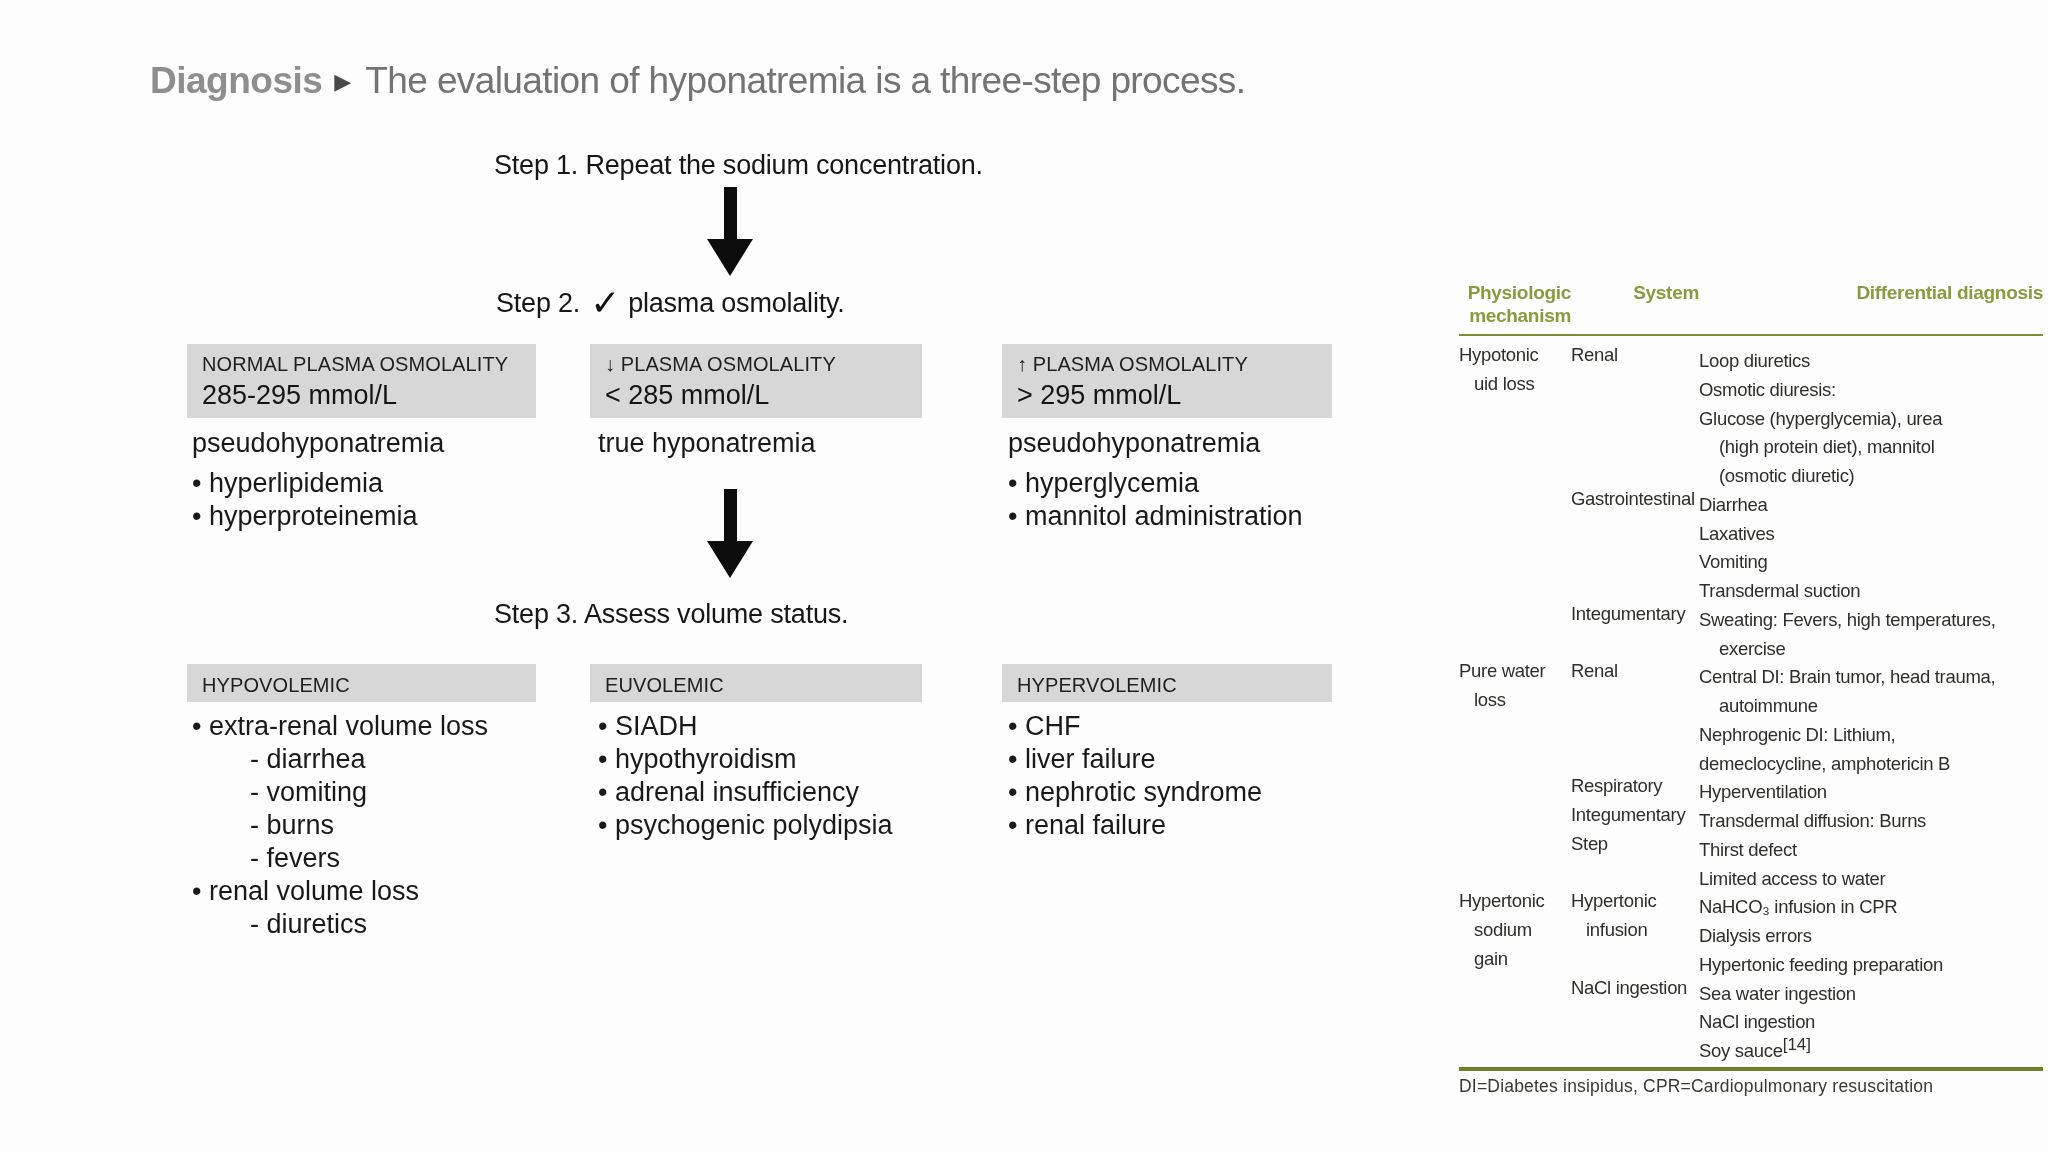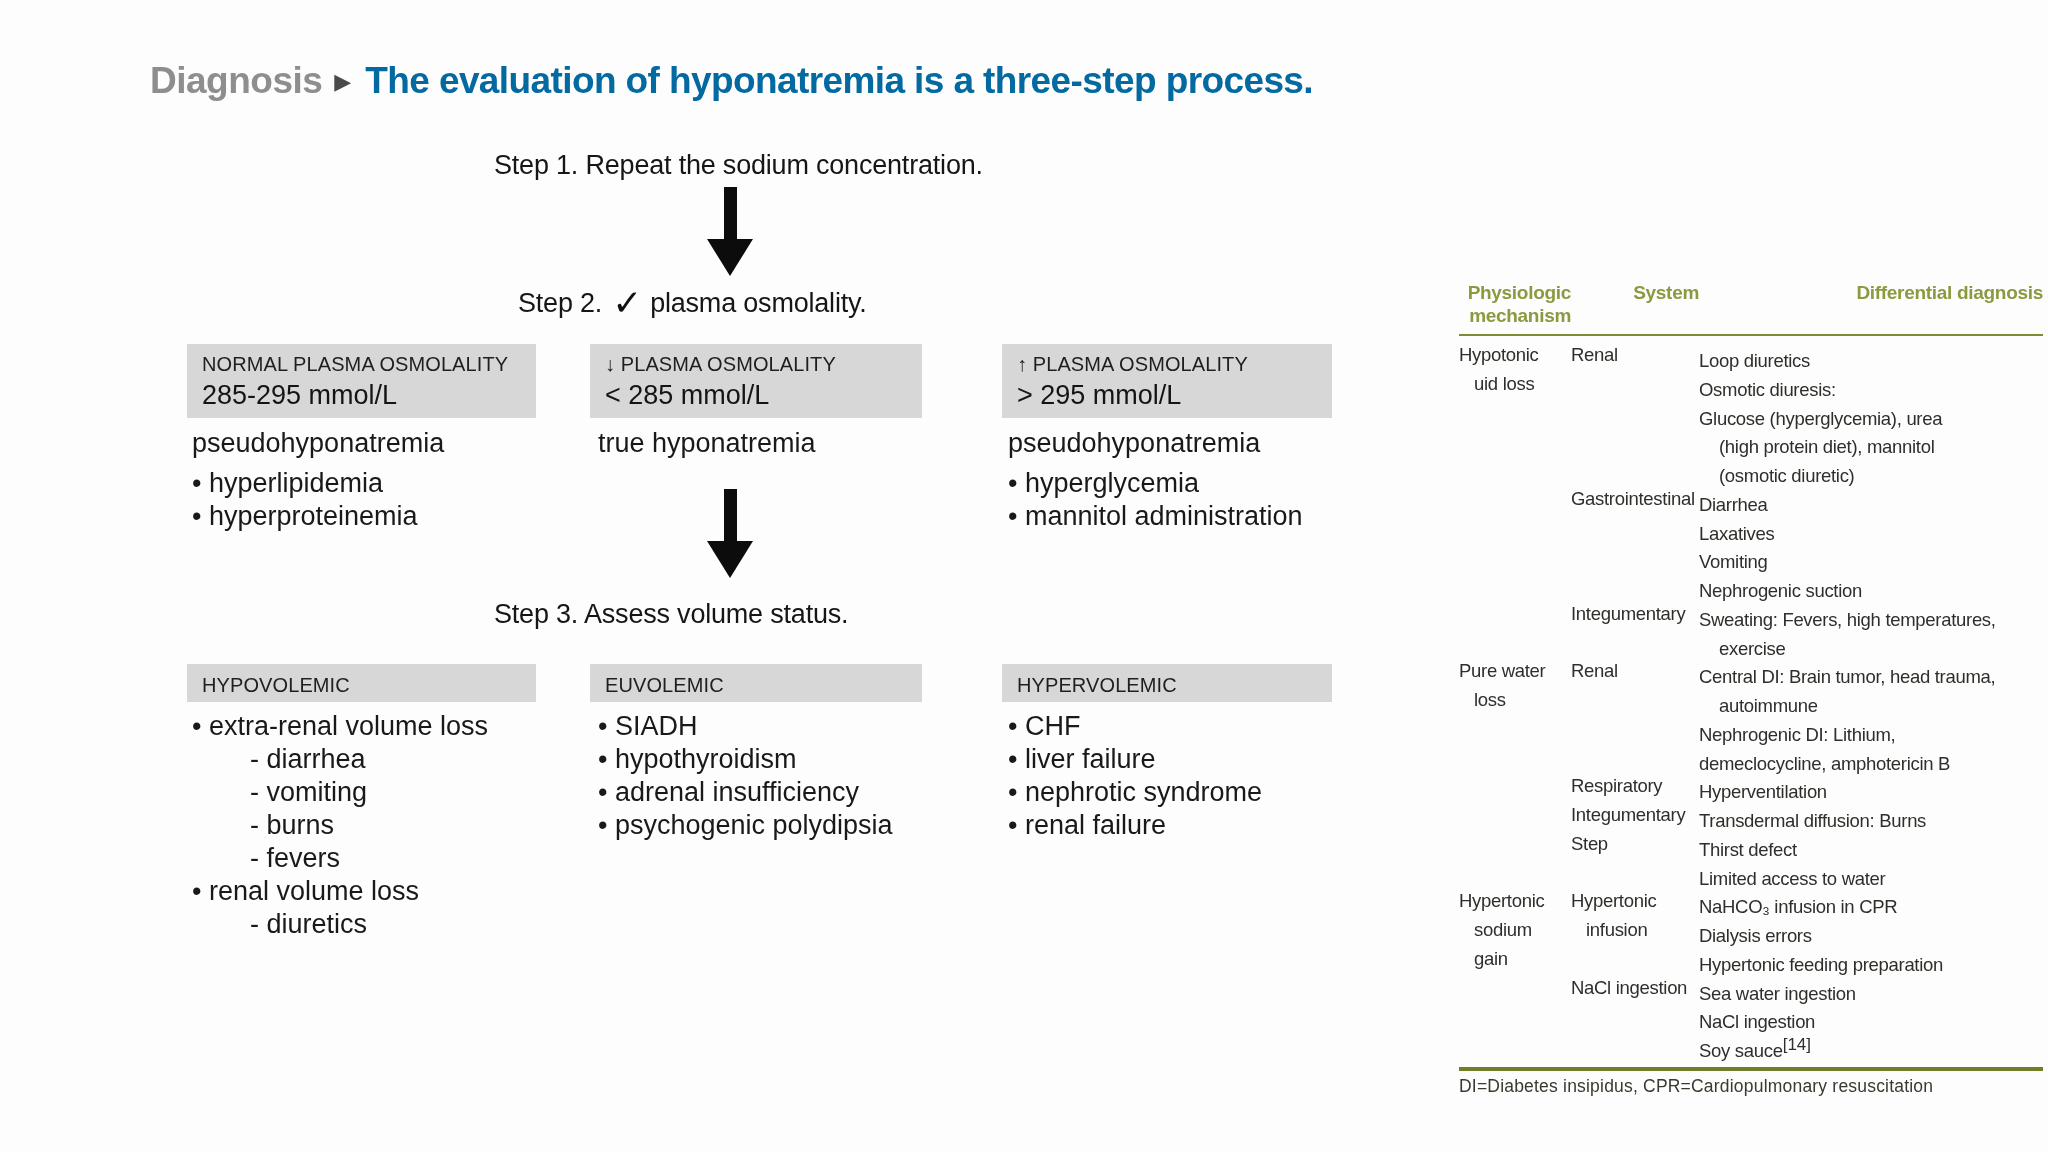--- a/index.html
+++ b/index.html
@@ -4,25 +4,25 @@
 <style>
   html,body{margin:0;padding:0;background:#ffffff;}
   .canvas{
     position:relative;width:2048px;height:1152px;background:#fdfdfd;
     font-family:"Liberation Sans","DejaVu Sans",sans-serif;color:#1a1a1a;overflow:hidden;
   }
   
   .title{position:absolute;left:150px;top:60px;display:flex;align-items:center;white-space:nowrap;}
   .title .t-label{font-size:37px;font-weight:bold;color:#8e8e8e;letter-spacing:-0.5px;}
   .title .t-arrow{font-family:"DejaVu Sans",sans-serif;font-size:22px;color:#4a4a4a;margin:0 14px 0 12px;}
-  .title .t-text{font-size:37px;font-weight:700;color:#0369a1;letter-spacing:-0.6px;}
+  .title .t-text{font-size:37px;font-weight:400;color:#737373;letter-spacing:-0.6px;}
   
   .step{position:absolute;font-size:27px;color:#161616;white-space:nowrap;letter-spacing:-0.2px;}
   .step1{left:494px;top:150px;}
-  .step2{left:518px;top:288px;}
+  .step2{left:496px;top:288px;}
   .step3{left:494px;top:599px;}
   .check{font-family:"DejaVu Sans",sans-serif;font-size:36px;font-weight:bold;color:#111;
          display:inline-block;margin:0 8px 0 10px;position:relative;top:3px;line-height:0;}
   .big-arrow{position:absolute;width:46px;}
   .arrow1{left:707px;top:187px;}
   .arrow2{left:707px;top:489px;}
   .big-arrow .shaft{width:13px;height:52px;background:#0c0c0c;margin:0 auto;}
   .big-arrow .head{width:0;height:0;border-left:23px solid transparent;border-right:23px solid transparent;border-top:37px solid #0c0c0c;}
   
   .gbox{position:absolute;background:#d7d7d7;}
@@ -214,21 +214,21 @@
 
         <div class="trow">
           <div class="tcell c-mech"></div>
           <div class="tcell c-sys"></div>
           <div class="tcell c-dx"><span>Vomiting</span><sup></sup></div>
         </div>
 
         <div class="trow">
           <div class="tcell c-mech"></div>
           <div class="tcell c-sys"></div>
-          <div class="tcell c-dx"><span>Nephrogenic suction</span><sup></sup></div>
+          <div class="tcell c-dx"><span>Transdermal suction</span><sup></sup></div>
         </div>
 
         <div class="trow">
           <div class="tcell c-mech"></div>
           <div class="tcell c-sys">Integumentary</div>
           <div class="tcell c-dx"><span>Sweating: Fevers, high temperatures,</span><sup></sup></div>
         </div>
 
         <div class="trow">
           <div class="tcell c-mech"></div>

